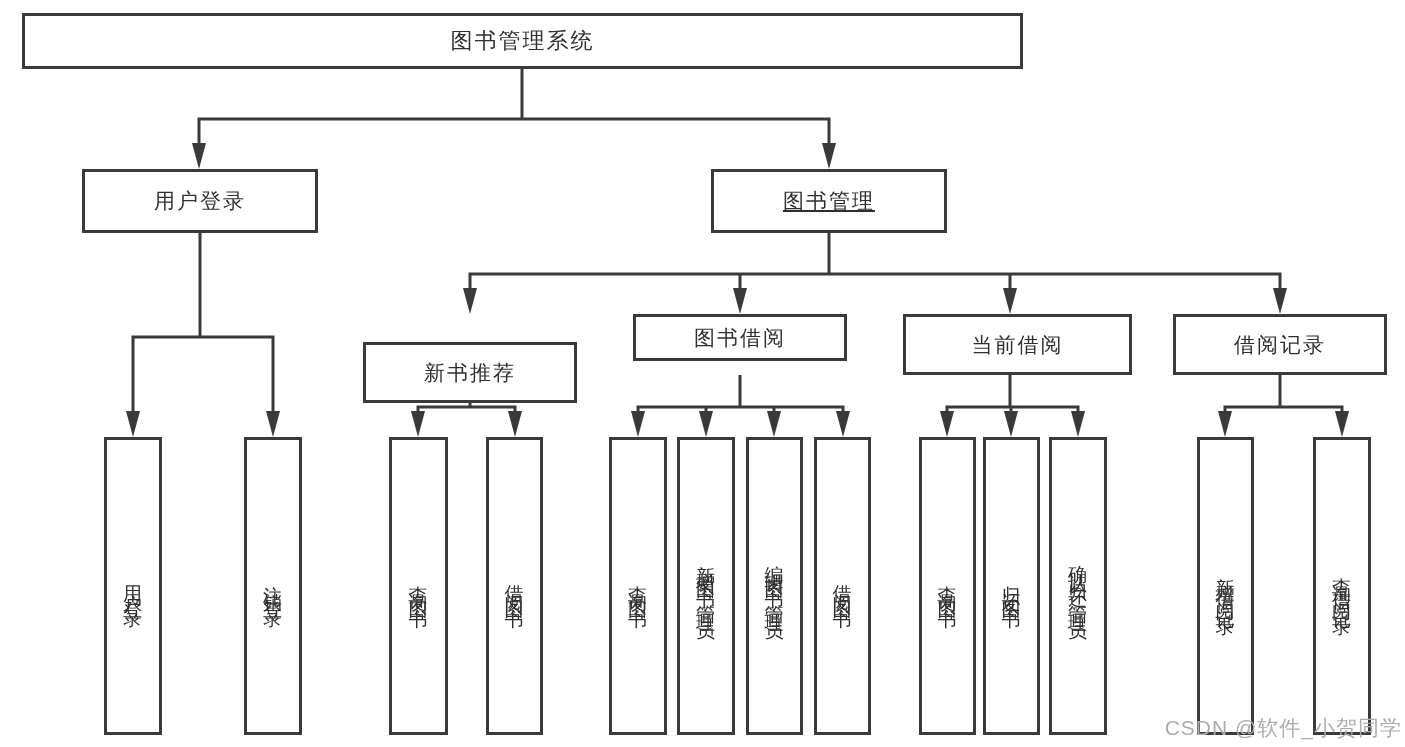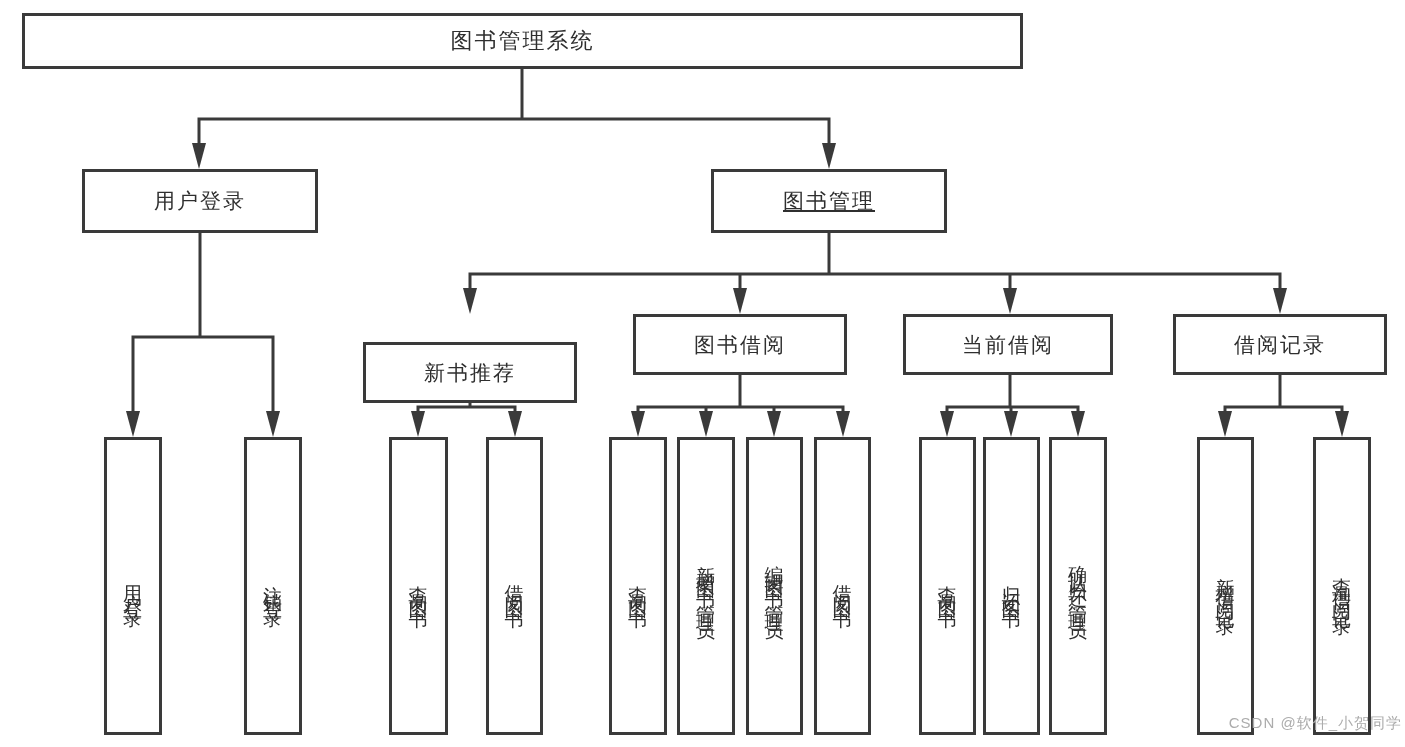--- a/index.html
+++ b/index.html
@@ -45,21 +45,21 @@
     text-orientation: mixed;
     font-size: 19px;
     line-height: 1;
     letter-spacing: 8px;
     white-space: nowrap;
   }
   .watermark {
     position: absolute;
     top: 714px;
     right: 3px;
-    font-size: 15px;
+    font-size: 21px;
     color: #acacac;
     letter-spacing: 1px;
     z-index: 5;
     white-space: nowrap;
   }
 </style>
 </head>
 <body>
 
 <div class="canvas">
@@ -123,24 +123,24 @@
   <div class="box" style="left:82px; top:169px; width:236px; height:64px;">
     <span class="hlabel">用户登录</span>
   </div>
   <div class="box" style="left:711px; top:169px; width:236px; height:64px;text-decoration:underline;">
     <span class="hlabel">图书管理</span>
   </div>
 
   <div class="box" style="left:363px; top:314px; width:214px; height:61px;margin-top:28px;">
     <span class="hlabel">新书推荐</span>
   </div>
-  <div class="box" style="left:633px; top:314px; width:214px; height:61px;">
+  <div class="box" style="left:633px; top:314px; width:214px; height:47px;">
     <span class="hlabel">图书借阅</span>
   </div>
-  <div class="box" style="left:903px; top:314px; width:210px; height:61px;">
+  <div class="box" style="left:903px; top:314px; width:229px; height:61px;">
     <span class="hlabel">当前借阅</span>
   </div>
   <div class="box" style="left:1173px; top:314px; width:214px; height:61px;">
     <span class="hlabel">借阅记录</span>
   </div>
 
   <div class="box" style="left:104px; top:437px; width:58px; height:298px;">
     <span class="vlabel">用户登录</span>
   </div>
   <div class="box" style="left:244px; top:437px; width:58px; height:298px;">

